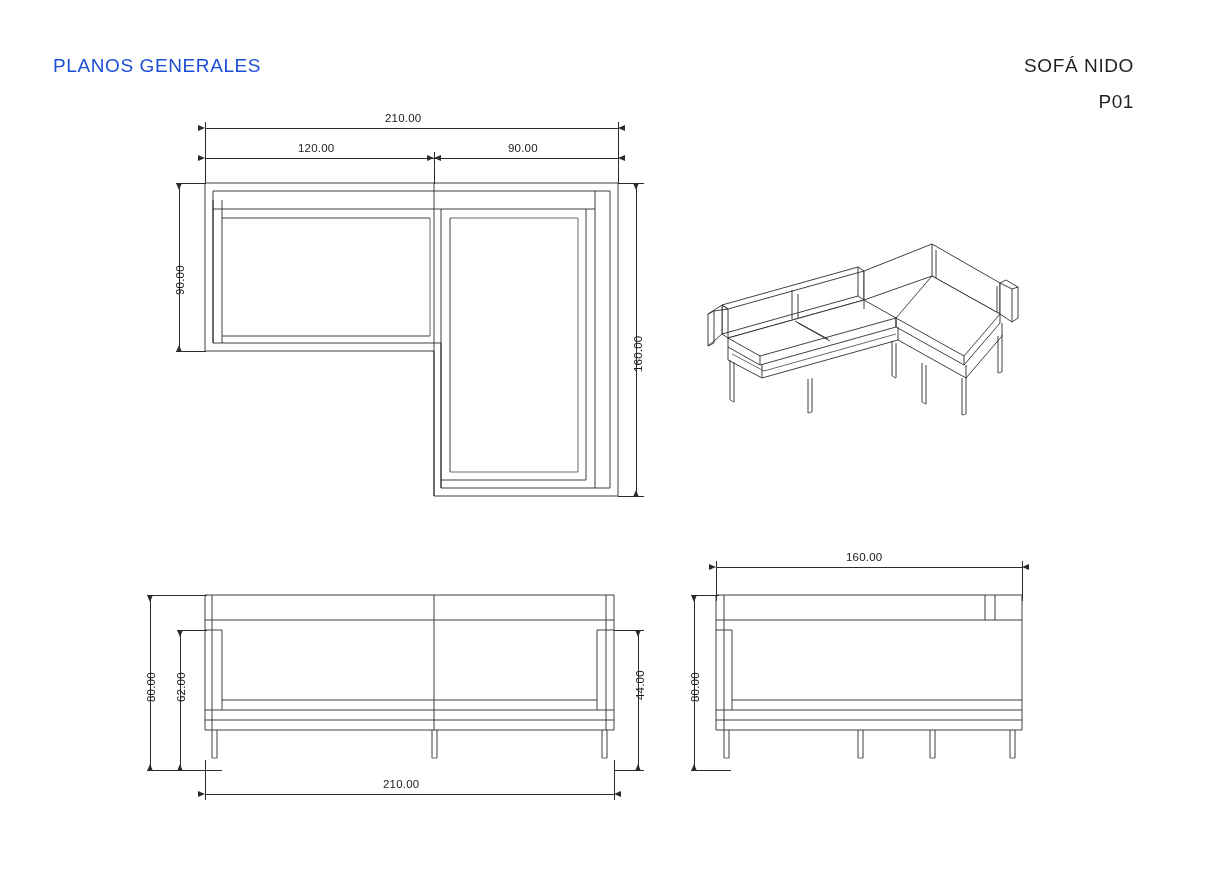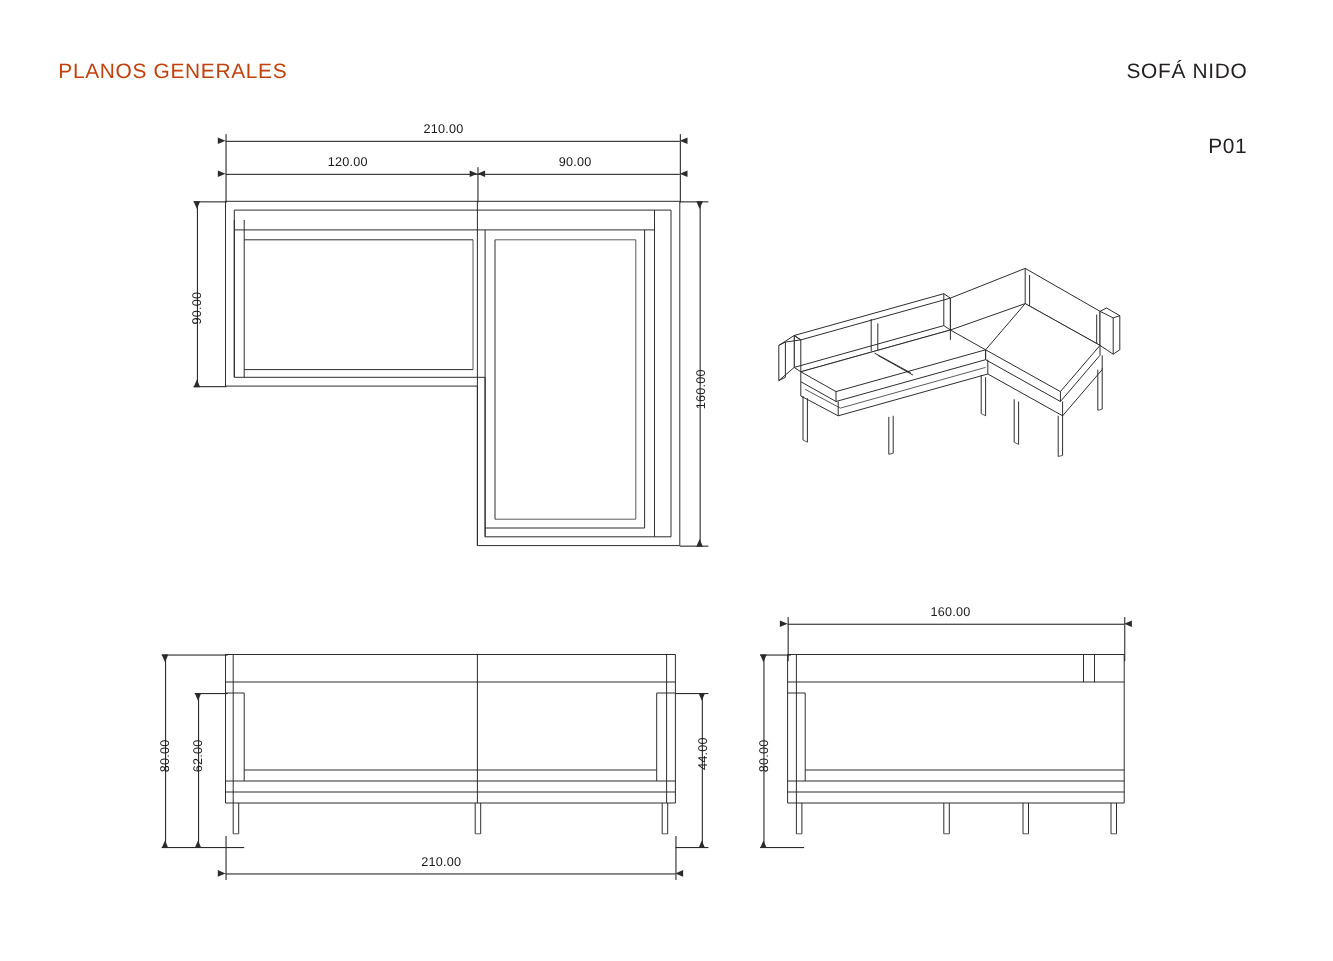--- a/index.html
+++ b/index.html
@@ -19,21 +19,21 @@
     position: absolute;
     inset: 0;
   }
   
   .title-left {
     position: absolute;
     left: 53px;
     top: 55px;
     font-size: 19px;
     letter-spacing: 0.6px;
-    color: #c2410c;
+    color: #1d4ed8;
     white-space: nowrap;
   }
   .title-right {
     position: absolute;
     right: 78px;
     top: 55px;
     font-size: 19px;
     letter-spacing: 0.6px;
     color: #231f20;
     text-align: left;
@@ -41,21 +41,20 @@
   }
   .title-right-sub {
     position: absolute;
     right: 78px;
     top: 91px;
     font-size: 19px;
     letter-spacing: 0.6px;
     color: #231f20;
     text-align: right;
     white-space: nowrap;
-    margin-top: 32px;
   }
   
   .ln {               
     position: absolute;
     background: #2b2b2b;
   }
   .h { height: 1px; }
   .v { width: 1px; }
   .dim-txt {
     position: absolute;

